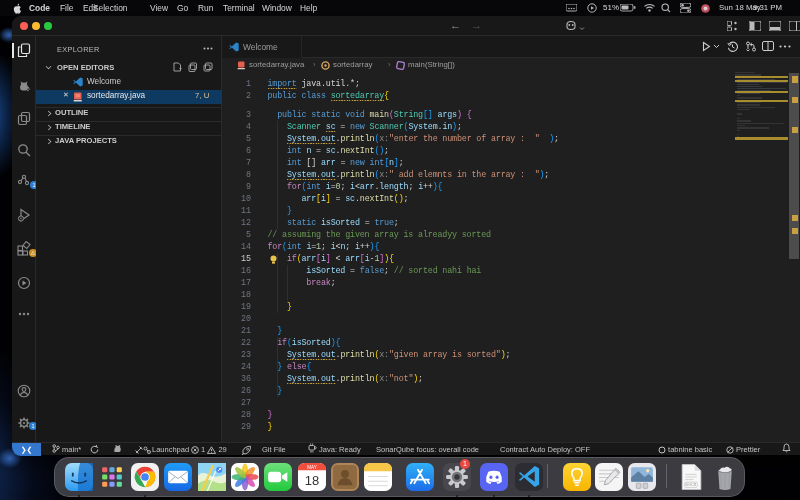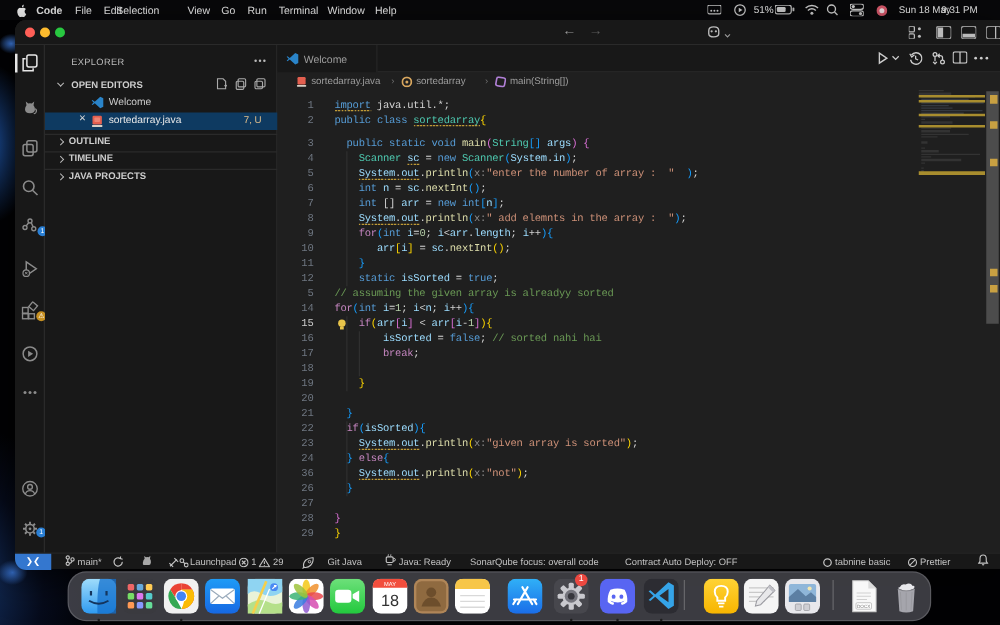--- a/index.html
+++ b/index.html
@@ -504,21 +504,21 @@
             <path d="M4.5 .8 L8.6 7.4 H.4 Z" fill="none" stroke="#c3c3c3" stroke-width=".9"></path>
             <path d="M4.5 3 V5.2 M4.5 6.2 V6.8" stroke="#c3c3c3" stroke-width=".9"></path>
           </svg> 29</span>
     <span class="si" style="left:229px;top:1.5px">
           <svg width="11" height="10">
             <path d="M2 8.8 Q1.2 5.5 3.5 3.2 Q6 1 9.5 1.2 Q9.8 4.8 7.5 7.2 Q5.2 9.5 2 8.8 Z" fill="none" stroke="#c3c3c3" stroke-width=".9"></path>
             <circle cx="6.6" cy="4.3" r="1" fill="none" stroke="#c3c3c3" stroke-width=".8"></circle>
             <path d="M1 10 L2.6 8.4" stroke="#c3c3c3" stroke-width=".9"></path>
           </svg>
         </span>
-    <span class="si" style="left:250px">Git Java</span>
+    <span class="si" style="left:250px">Git File</span>
     <span class="si" style="left:296px"><svg style="display:inline;vertical-align:-1px" width="9" height="10">
             <rect x="1" y="2.5" width="5.5" height="4.5" rx="1" fill="none" stroke="#c3c3c3" stroke-width=".9"></rect>
             <path d="M6.5 3.5 Q8.3 3.5 8.3 4.8 Q8.3 6 6.5 6 M2 8.8 H5.5 M2.7 .5 Q2.4 1.3 2.7 2 M4.7 .5 Q4.4 1.3 4.7 2" fill="none" stroke="#c3c3c3" stroke-width=".8"></path>
           </svg> Java: Ready</span>
     <span class="si" style="left:364px">SonarQube focus: overall code</span>
     <span class="si" style="left:488px">Contract Auto Deploy: OFF</span>
     <span class="si" style="left:646px"><svg style="display:inline;vertical-align:-1.5px" width="8" height="8">
             <circle cx="4" cy="4" r="3" fill="none" stroke="#c3c3c3" stroke-width="1"></circle>
           </svg> tabnine basic</span>
     <span class="si" style="left:714px"><svg style="display:inline;vertical-align:-1.5px" width="8" height="8">

